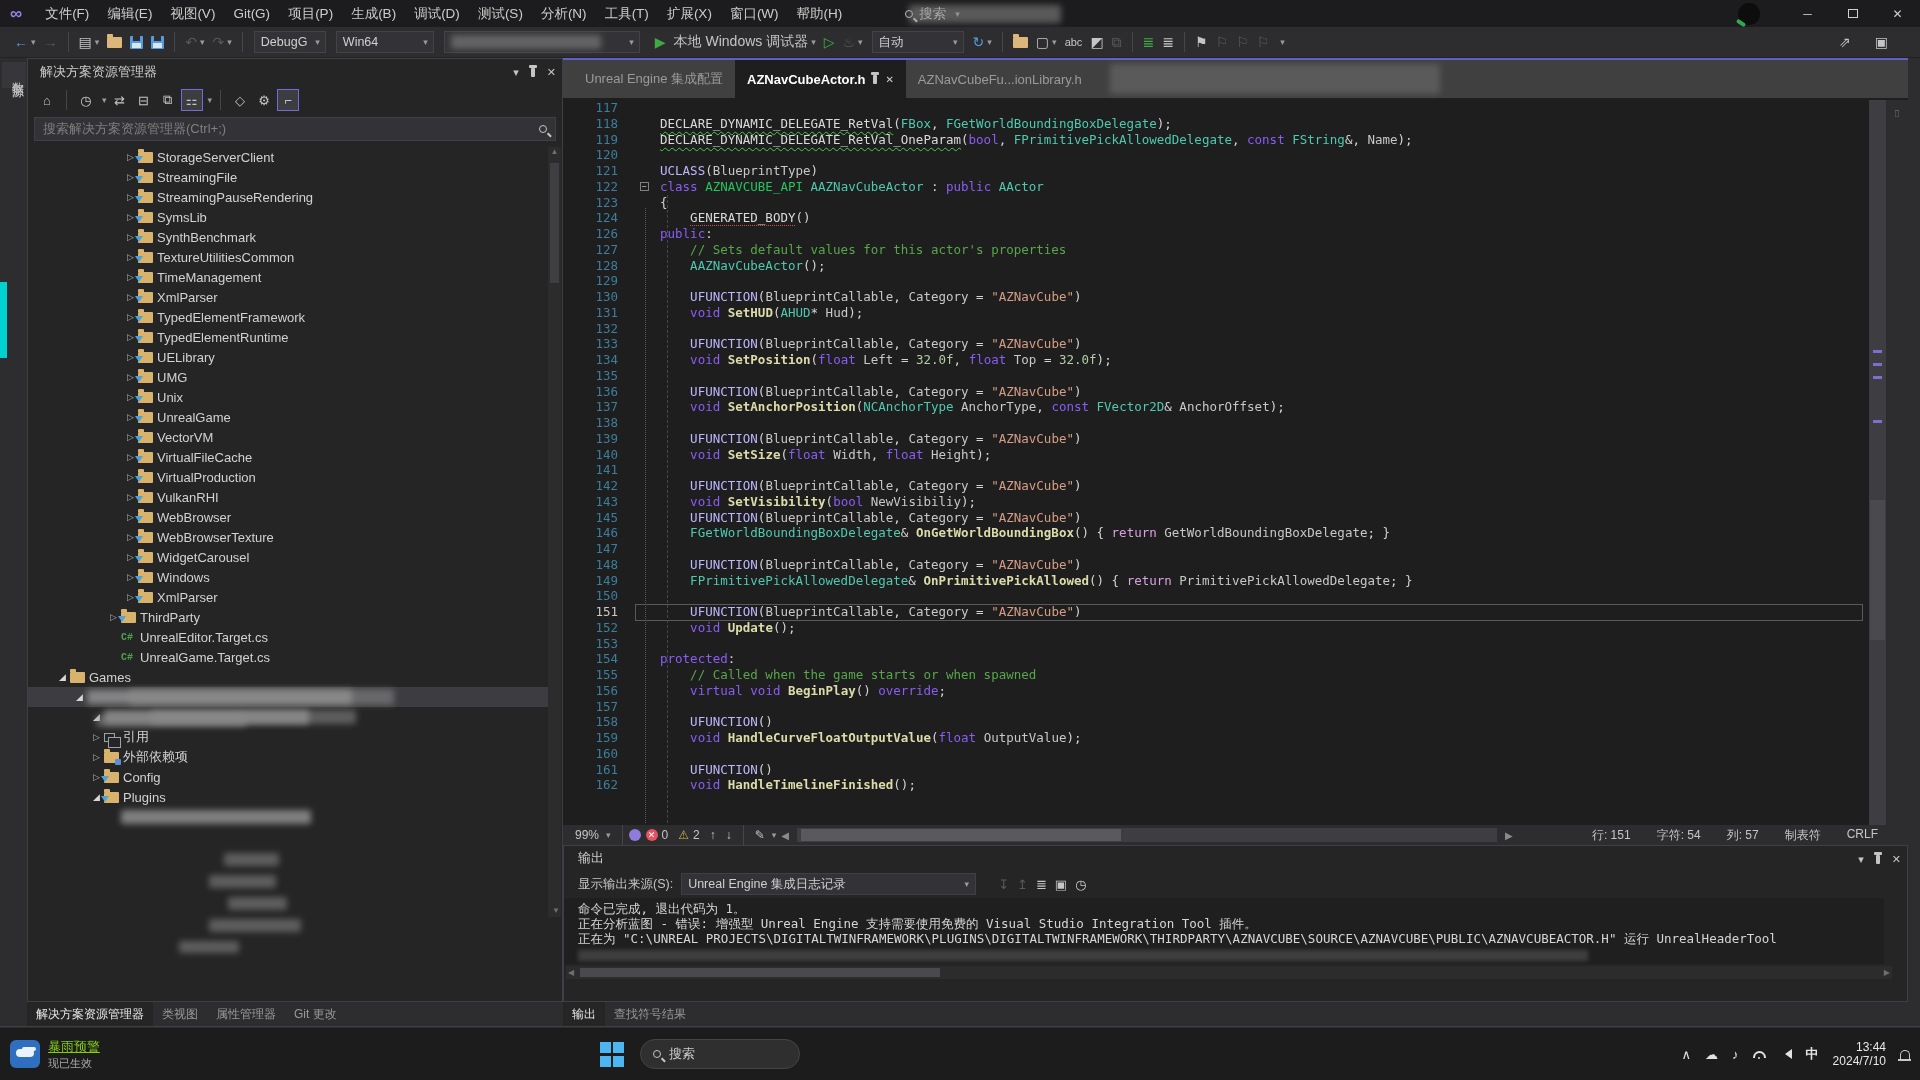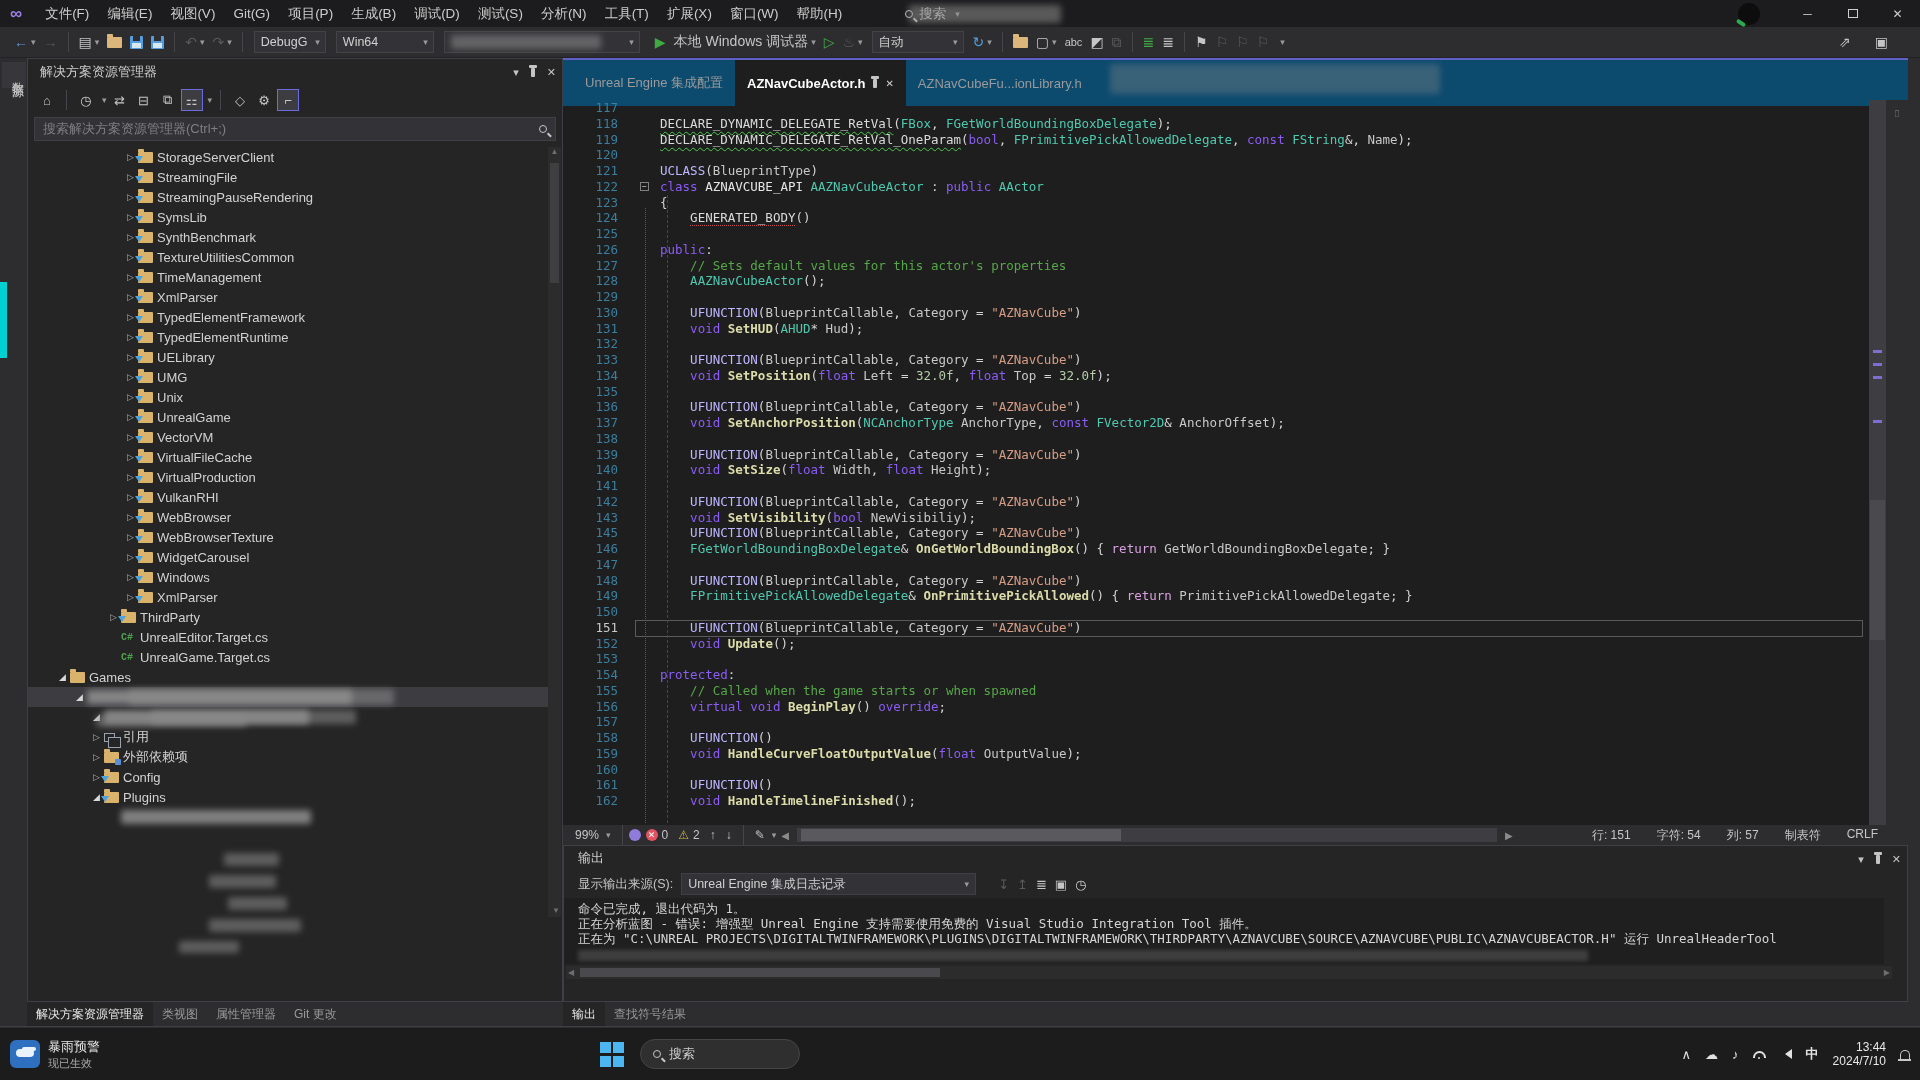--- a/index.html
+++ b/index.html
@@ -73,38 +73,38 @@
   .ic-ref::after { content:""; position:absolute; left:3px; top:3px; width:11px; height:9px; border:1px solid #9aa3ad; background:#252526; }
   .blurbox { height:14px; background:#969696; opacity:.8; filter:blur(3px); border-radius:2px; display:inline-block; }
   #se-vscroll { position:absolute; right:1px; top:88px; width:13px; height:770px; background:#2c2c2d; color:#6e6e70; font-size:8px; text-align:center; }
   #se-vscroll .thumb { position:absolute; left:2px; top:16px; width:9px; height:120px; background:#3f3f42; }
   #se-tabs { position:absolute; left:27px; top:1002px; width:536px; height:24px; background:#2d2d30; display:flex; font-size:12px; color:#999; }
   .ptab { padding:4px 9px; }
   .ptab.active { background:#252526; color:#e8e8e8; }
 
   
   #editor { position:absolute; left:563px; top:58px; width:1345px; height:767px; background:#1e1e1e; }
-  #tabbar { position:absolute; left:0; top:0; width:1345px; height:48px; background:#0c4a6e; border-top:2px solid #6060c8; display:flex; align-items:stretch; padding-left:10px; }
+  #tabbar { position:absolute; left:0; top:0; width:1345px; height:40px; background:#404040; border-top:2px solid #6060c8; display:flex; align-items:stretch; padding-left:10px; }
   .etab { display:flex; align-items:center; gap:8px; padding:0 12px; font-size:13px; color:#9a9a9a; }
   .etab.active { background:#1e1e1e; color:#ffffff; font-weight:bold; }
   .etab .ticon { font-size:10px; color:#d0d0d0; font-weight:normal; }
   #code { position:absolute; left:0; top:42px; width:1306px; height:725px; overflow:hidden;
     font-family:"DejaVu Sans Mono", monospace; font-size:12.5px; line-height:15.75px; }
   .cl { height:15.75px; display:flex; position:relative; }
   .cl .ln { width:69px; flex:none; text-align:right; padding-right:14px; color:#3c7e9d; }
   .cl.cur .ln { color:#c8c8c8; }
   .cl .fold { position:absolute; left:77px; top:3px; width:9px; height:9px; border:1px solid #808080; color:#c8c8c8;
     font-size:8px; line-height:7px; text-align:center; background:#1e1e1e; z-index:2; }
   .cl .ct { white-space:pre; padding-left:28px; }
   .cl.cur::after { content:""; position:absolute; left:72px; top:0; width:1226px; height:15px; border:1px solid #5a5a5a; pointer-events:none; }
   .tk-kw{color:#8b5cf6} .tk-ctl{color:#d8a0df} .tk-ty{color:#4ec9b0} .tk-mac{color:#beb7ff}
   .tk-macw{color:#dadada; text-decoration:underline wavy #4ec94e 1px; text-underline-offset:3px;}
   .tk-macr{color:#dadada; text-decoration:underline dotted #c75050 1px; text-underline-offset:3px;}
   .tk-fn{color:#dcdcaa; font-weight:bold;} .tk-id{color:#c8c8c8} .tk-str{color:#d69d85}
-  .tk-num{color:#b5cea8} .tk-com{color:#57a64a} .tk-pun{color:#d4d4d4} .tk-pl{color:#e5e5e5}
+  .tk-num{color:#b5cea8} .tk-com{color:#57a64a} .tk-pun{color:#d4d4d4} .tk-pl{color:#22c55e}
   #guide-code { position:absolute; left:104px; top:137px; width:0; height:628px; border-left:1px dashed #464646; }
   #guide-margin { position:absolute; left:82px; top:150px; width:0; height:615px; border-left:1px dotted #5a5a5a; }
   #ed-vscroll { position:absolute; right:22px; top:42px; width:17px; height:725px; background:#3e3e42; }
   #ed-vscroll .mark { position:absolute; left:4px; width:9px; height:3px; background:#7c6fd0; }
   #ed-vscroll .thumb { position:absolute; left:1px; width:15px; height:140px; background:#4a4a4e; top:400px; }
   #ed-rail { position:absolute; right:0; top:42px; width:22px; height:725px; background:#2d2d30; color:#8a8a8a; font-size:10px; text-align:center; padding-top:8px; }
 
   
   #edstrip { position:absolute; left:563px; top:825px; width:1345px; height:20px; background:#2d2d30; display:flex;
     align-items:center; color:#c5c5c5; font-size:12px; }
@@ -140,21 +140,21 @@
   .i-branch::before { left:-4px; top:-2px; } .i-branch::after { left:3px; top:3px; }
   .i-bell { width:10px; height:9px; border:1.5px solid #c8c8c8; border-radius:5px 5px 0 0; border-bottom:none; position:relative; display:inline-block; }
   .i-bell::after { content:""; position:absolute; left:-3px; bottom:-2px; width:13px; height:1.5px; background:#c8c8c8; }
 
   
   #taskbar { position:absolute; left:0; top:1054px; width:1920px; height:26px; background:#1c1c1c; }
   #taskbar-inner { position:absolute; left:0; top:-26px; width:1920px; height:52px; background:#1c1c1c; display:flex; align-items:center; }
   #weather { display:flex; align-items:center; gap:8px; padding-left:10px; width:220px; }
   #weather-ic { width:30px; height:28px; background:#2f6fbf; border-radius:6px; position:relative; }
   #weather-ic::after { content:""; position:absolute; left:6px; top:9px; width:18px; height:8px; background:#eaf2fb; border-radius:8px; box-shadow:4px -4px 0 -2px #eaf2fb; }
-  #weather .w1 { color:#e5e5e5; font-size:13px; } #weather .w2 { color:#a8a8a8; font-size:11px; }
+  #weather .w1 { color:#84cc16; font-size:13px;text-decoration:underline; } #weather .w2 { color:#a8a8a8; font-size:11px; }
   #startbtn { margin-left:380px; width:26px; height:26px; position:relative; }
   #startbtn::before, #startbtn::after { content:""; position:absolute; width:11px; height:11px; background:#4cb6f2; left:0; top:1px; box-shadow:13px 0 0 #4cb6f2; }
   #startbtn::after { top:15px; }
   #tb-searchpill { margin-left:14px; width:160px; height:30px; border-radius:15px; background:#2f2f2f; border:1px solid #454545;
     display:flex; align-items:center; gap:8px; padding-left:12px; color:#cfcfcf; font-size:13px; }
   #tray { margin-left:auto; display:flex; align-items:center; gap:14px; padding-right:10px; color:#e2e2e2; font-size:13px; }
   .i-wifi { width:13px; height:7px; border:2px solid #e2e2e2; border-bottom:none; border-radius:10px 10px 0 0; position:relative; display:inline-block; }
   .i-wifi::after { content:""; position:absolute; left:3.5px; top:4px; width:2px; height:2px; background:#e2e2e2; border-radius:50%; }
   .i-vol { width:0; height:0; border:5px solid transparent; border-right:7px solid #e2e2e2; display:inline-block; }
   #clockblk { text-align:right; font-size:12px; line-height:14px; color:#e8e8e8; }
@@ -661,24 +661,20 @@
           <span class="fold">−</span>
           <span class="ct"><span class="tk-kw">class</span><span class="tk-pl"> AZNAVCUBE_API </span><span class="tk-ty">AAZNavCubeActor</span><span class="tk-pun"> : </span><span class="tk-kw">public</span><span class="tk-pun"> </span><span class="tk-ty">AActor</span></span>
         </div>
         <div class="cl">
           <span class="ln">123</span>
           <span class="ct"><span class="tk-pun">{</span></span>
         </div>
         <div class="cl">
           <span class="ln">124</span>
           <span class="ct"><span class="tk-pun">    </span><span class="tk-macr">GENERATED_BODY</span><span class="tk-pun">()</span></span>
-        </div>
-        <div class="cl">
-          <span class="ln">125</span>
-          <span class="ct"></span>
         </div>
         <div class="cl">
           <span class="ln">126</span>
           <span class="ct"><span class="tk-kw">public</span><span class="tk-pun">:</span></span>
         </div>
         <div class="cl">
           <span class="ln">127</span>
           <span class="ct"><span class="tk-com">    // Sets default values for this actor's properties</span></span>
         </div>
         <div class="cl">

